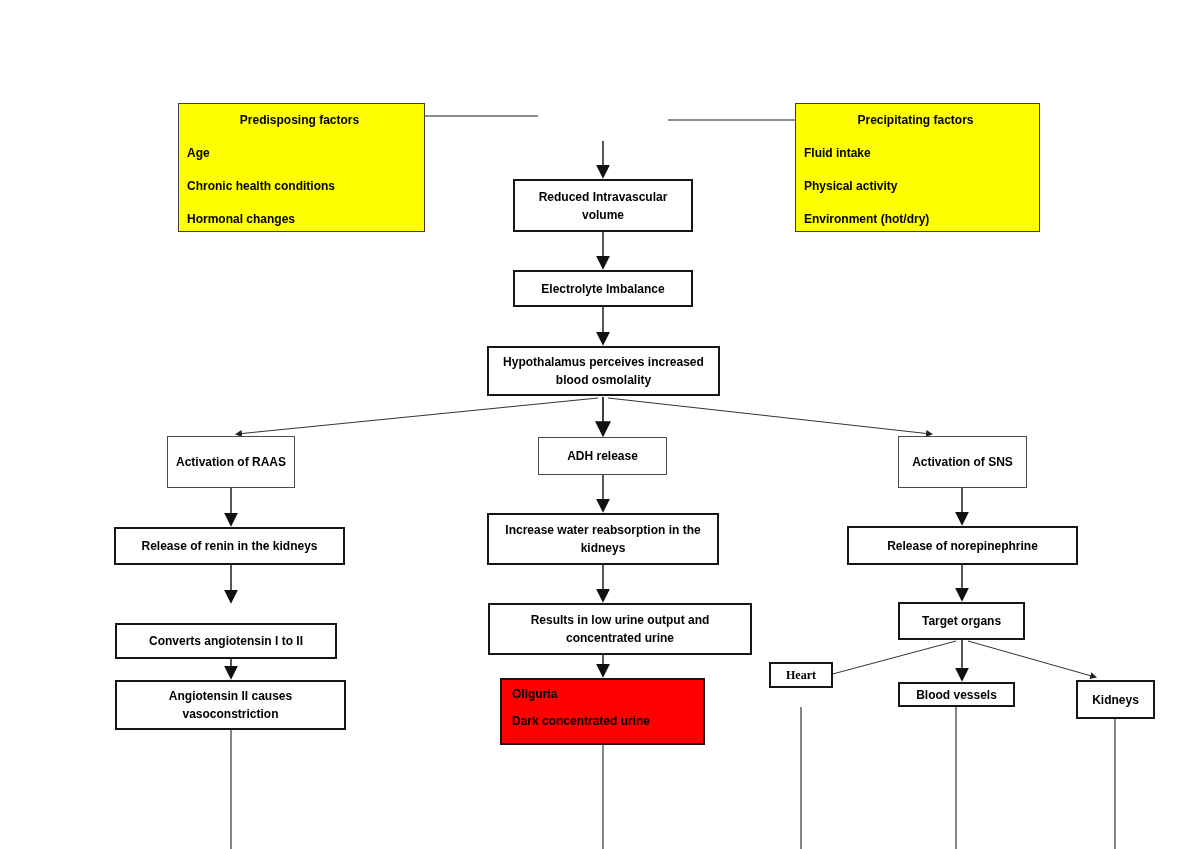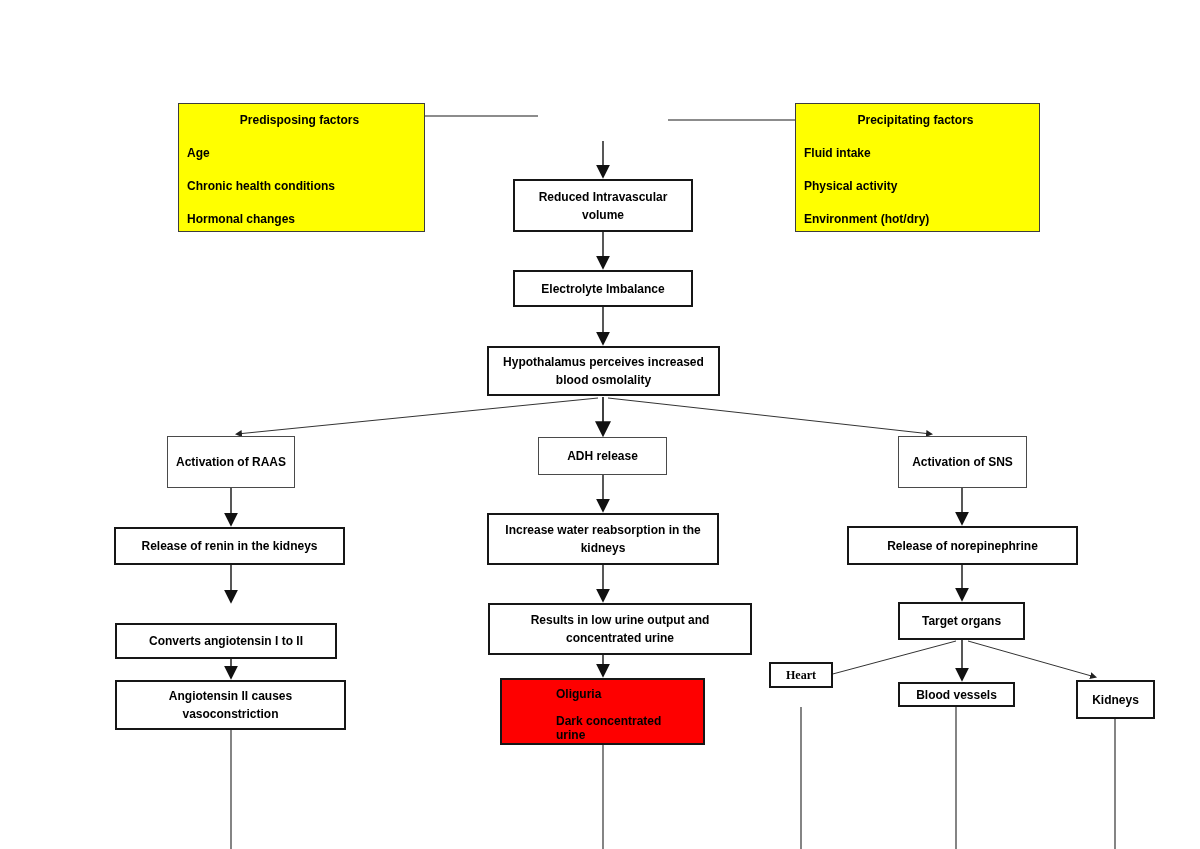--- a/index.html
+++ b/index.html
@@ -13,21 +13,21 @@
     border:2px solid #161616;display:flex;align-items:center;justify-content:center;
     text-align:center;font-weight:bold;font-size:12px;line-height:1.5;padding:2px 4px;
   }
   .thin{border-width:1px;border-color:#4a4a4a;}
   .panel{
     position:absolute;box-sizing:border-box;border:1px solid #3d3d3d;
     padding:8px 12px 6px 8px;font-weight:bold;font-size:12px;
   }
   .panel-title{text-align:center;margin:1px 0 0 0;}
   .panel-item{margin-top:19px;text-align:left;}
-  .outcome-item{margin-top:0;text-align:left;margin-left:44px;}
+  .outcome-item{margin-top:0;text-align:left;}
   .outcome-item + .outcome-item{margin-top:13px;}
   .outcome{
     position:absolute;box-sizing:border-box;border:2px solid #161616;
     padding:7px 10px;font-weight:bold;font-size:12px;
   }
 </style>
 </head>
 <body>
 
 <div class="canvas">

